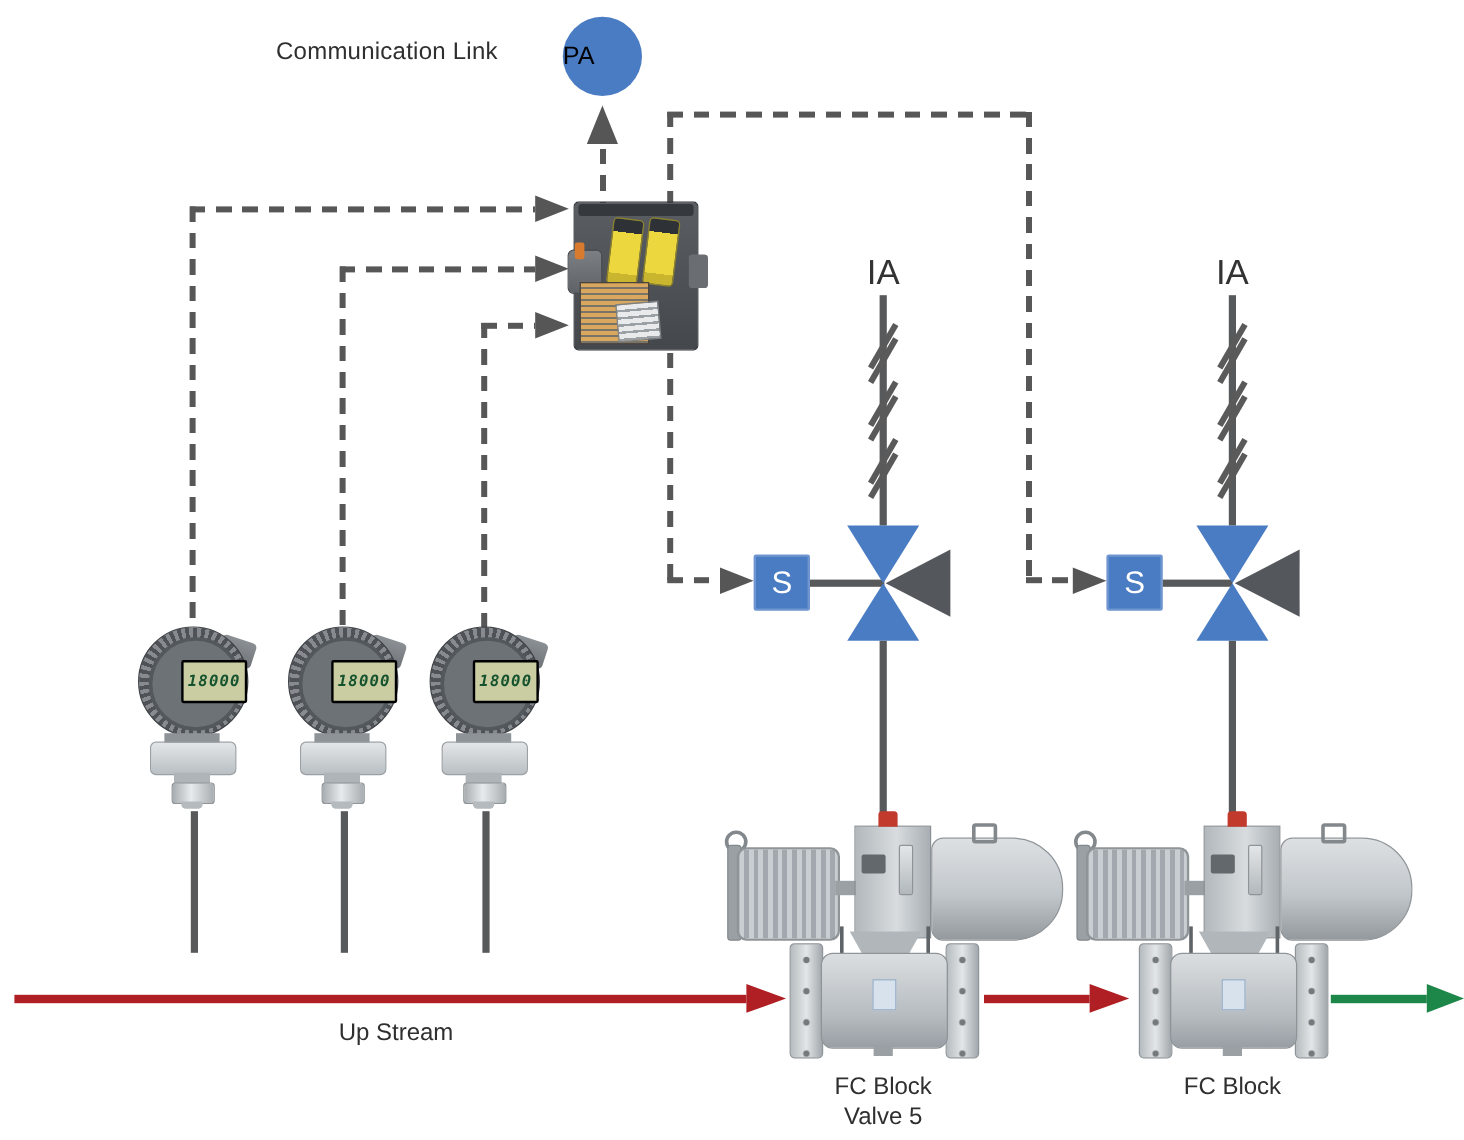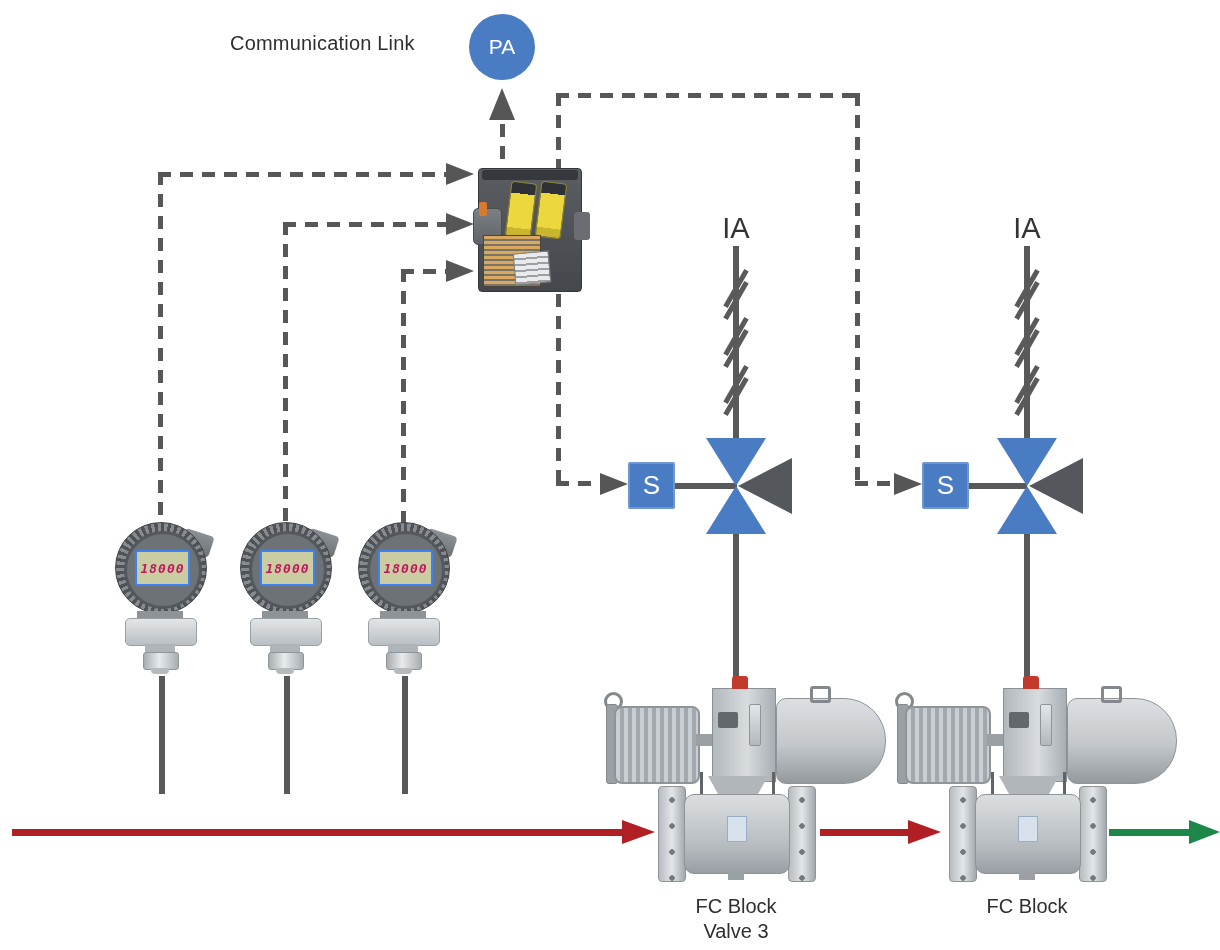--- a/index.html
+++ b/index.html
@@ -9,21 +9,21 @@
   
   .lbl{position:absolute;color:#2f2f2f;}
   .comm-link{left:230px;top:32px;width:210px;font-size:20px;letter-spacing:.2px;}
   .pt-label{left:10px;top:620px;font-size:20px;line-height:1.32;}
   .flow-label{left:160px;top:848px;width:340px;text-align:center;font-size:20px;line-height:1.35;}
   .fc-label{top:894px;width:200px;text-align:center;font-size:20px;line-height:1.25;}
   .ia-label{top:212px;width:62px;text-align:center;font-size:29px;color:#333;}
 
   
   .pa-circle{position:absolute;left:469px;top:14px;width:66px;height:66px;border-radius:50%;
-             background:#4a7cc3;color:#ffffff;font-size:21px;display:flex;align-items:center;justify-content:center;}
+             background:#4a7cc3;color:#000000;font-size:21px;display:flex;align-items:center;}
 
   
   .dl-h{position:absolute;height:5px;background:repeating-linear-gradient(90deg,#575757 0 13px,transparent 13px 22px);}
   .dl-v{position:absolute;width:5px;background:repeating-linear-gradient(180deg,#575757 0 13px,transparent 13px 22px);}
   .arr-r{position:absolute;width:0;height:0;border-top:11px solid transparent;border-bottom:11px solid transparent;border-left:28px solid #565656;}
   .arr-up{position:absolute;width:0;height:0;border-left:13px solid transparent;border-right:13px solid transparent;border-bottom:32px solid #565656;}
 
   
   .sl-v{position:absolute;width:6px;background:#58595b;}
   .sl-h{position:absolute;height:6px;background:#58595b;}
@@ -62,23 +62,23 @@
              background:repeating-linear-gradient(180deg,#e8eaec 0 4px,#9aa0a4 4px 6px);}
   .ctl-orange{position:absolute;left:1px;top:34px;width:8px;height:14px;background:#d97b2e;border-radius:2px;}
 
   
   .pt{position:absolute;top:522px;width:100px;height:152px;}
   .pt-conduit{position:absolute;right:0;top:10px;width:30px;height:22px;border-radius:4px;transform:rotate(18deg);
               background:linear-gradient(180deg,#8b9094,#6e7276);}
   .pt-head{position:absolute;left:3px;top:0;width:90px;height:90px;border-radius:50%;border:1px solid #3f4347;
            background:repeating-conic-gradient(#4f5357 0 4.5deg,#878b8f 4.5deg 9deg);}
   .pt-head-inner{position:absolute;left:12px;top:9px;width:72px;height:72px;border-radius:50%;background:#6d7277;border:3px solid #53585c;}
-  .pt-lcd{position:absolute;left:23px;top:28px;width:51px;height:32px;background:#caccа2;background:#caccA2;
-          border:2px solid #3b82f6;border-radius:2px;display:flex;align-items:center;justify-content:center;
-          font:italic bold 13px "DejaVu Sans Mono",monospace;color:#be185d;letter-spacing:1px;}
+  .pt-lcd{position:absolute;left:39px;top:28px;width:51px;height:32px;background:#caccа2;background:#caccA2;
+          border:2px solid #000000;border-radius:2px;display:flex;align-items:center;justify-content:center;
+          font:italic bold 13px "DejaVu Sans Mono",monospace;color:#14532d;letter-spacing:1px;}
   .pt-neck{position:absolute;left:25px;top:89px;width:46px;height:8px;background:#8e9397;}
   .pt-base{position:absolute;left:13px;top:96px;width:70px;height:26px;border-radius:5px;border:1px solid #9aa0a4;
            background:linear-gradient(180deg,#e3e6e8,#b9bfc3);}
   .pt-fit{position:absolute;left:33px;top:122px;width:30px;height:9px;background:#aeb4b8;}
   .pt-hex{position:absolute;left:31px;top:130px;width:34px;height:16px;border-radius:3px;border:1px solid #8e9498;
           background:linear-gradient(90deg,#a8adb1,#e8ebed 45%,#a8adb1);}
   .pt-tip{position:absolute;left:39px;top:146px;width:18px;height:6px;background:#b5babe;border-radius:0 0 4px 4px;}
 
   
   .va{position:absolute;top:676px;width:300px;height:206px;}
@@ -278,23 +278,24 @@
   <div class="flow-line red" style="left:12px;top:829px;width:610px;"></div>
   <div class="flow-head red-h" style="left:622px;top:820px;"></div>
 
   <div class="flow-line red" style="left:820px;top:829px;width:88px;"></div>
   <div class="flow-head red-h" style="left:908px;top:820px;"></div>
 
   <div class="flow-line green" style="left:1109px;top:829px;width:80px;"></div>
   <div class="flow-head green-h" style="left:1189px;top:820px;"></div>
 
   <div class="lbl flow-label">
+    <div>Up Stream</div>
   </div>
 
   <div class="lbl fc-label" style="left:636px;">
     <div>FC Block</div>
-    <div>Valve 3</div>
+    <div>Valve 5</div>
   </div>
   <div class="lbl fc-label" style="left:927px;">
     <div>FC Block</div>
   </div>
 
 </div>
 
 </body></html>

